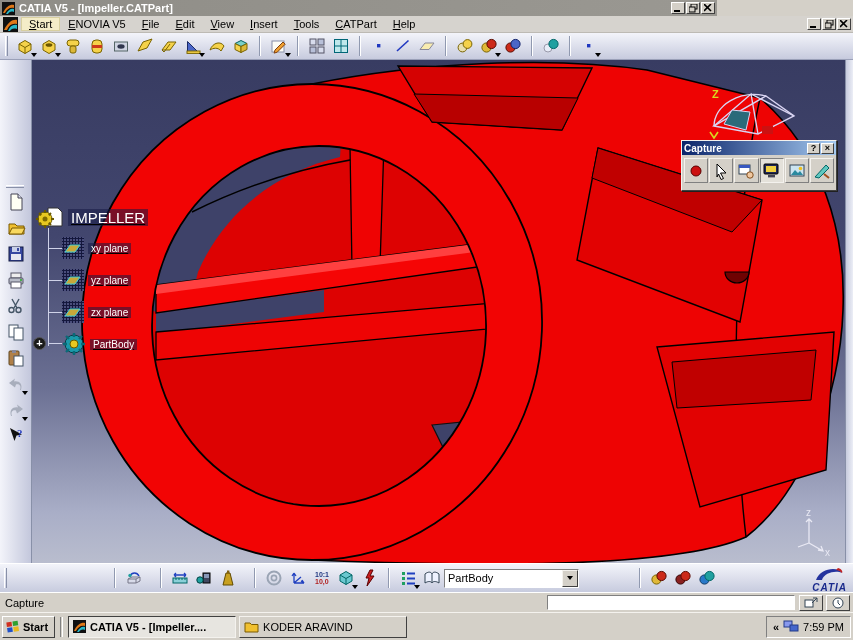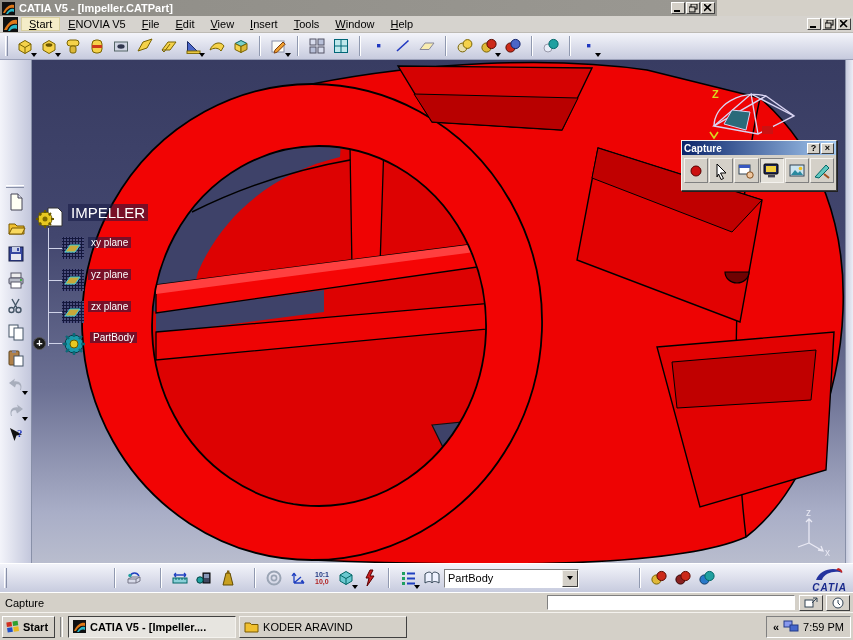--- a/index.html
+++ b/index.html
@@ -48,21 +48,21 @@
   #viewport { position:absolute; left:32px; top:60px; width:813px; height:503px;
     background:linear-gradient(#383c62 0%, #42466e 35%, #6b7093 65%, #a9aec7 90%, #b9bdce 100%); overflow:hidden; }
   #right-strip { position:absolute; right:0; top:60px; width:8px; height:503px;
     background:linear-gradient(90deg,#c7cbde,#eceef6); border-left:1px solid #8890a8; }
   #model-svg { position:absolute; left:0; top:0; }
 
   
   #tree { position:absolute; left:4px; top:144px; width:190px; }
   .tree-trunk { position:absolute; left:12px; top:24px; width:1px; height:118px; background:#cfd2e8; }
   .tree-branch { position:absolute; left:12px; width:14px; height:1px; background:#cfd2e8; }
-  .tree-row { position:absolute; display:flex; align-items:flex-start; }
+  .tree-row { position:absolute; display:flex; align-items:center;text-decoration:underline; }
   .tree-label { color:#fff; font-size:10px; background:rgba(22,25,70,.55); padding:0 3px; margin-left:4px; white-space:nowrap; }
   .plane-chip { width:22px; height:22px; background:#4a4e7c;
     background-image:radial-gradient(#14173c 1px, transparent 1.2px); background-size:3px 3px;
     display:flex; align-items:center; justify-content:center; }
   .plusbox { position:absolute; left:-3px; top:133px; width:13px; height:13px; border-radius:7px;
     background:#1a1a1a; color:#fff; font-size:11px; font-weight:bold; display:flex; align-items:center; justify-content:center;
     border:1px solid #555; line-height:1; }
 
   
   #capture { position:absolute; right:8px; top:80px; width:156px; height:51px;
@@ -150,21 +150,21 @@
       <path d="M1 13 C5 5 10 2 14 3 L14 7 C9 6 6 8 4 13 Z" fill="#e07818"></path>
       <path d="M5 14 C7 9 10 7 14 8 L14 12 C10 11 8 12 7 14 Z" fill="#28b8c8"></path>
     </svg>
     <span class="menu-item active">Start</span>
     <span class="menu-item">ENOVIA V5</span>
     <span class="menu-item">File</span>
     <span class="menu-item">Edit</span>
     <span class="menu-item">View</span>
     <span class="menu-item">Insert</span>
     <span class="menu-item">Tools</span>
-    <span class="menu-item">Window</span>
+    <span class="menu-item">CATPart</span>
     <span class="menu-item">Help</span>
     <span id="mdi-controls">
       <span class="winbtn raised">
           <svg width="8" height="8">
             <rect x="0" y="6" width="6" height="2" fill="#000"></rect>
           </svg>
         </span>
       <span class="winbtn raised">
           <svg width="9" height="9">
             <rect x="2" y="0" width="6" height="5" fill="none" stroke="#000"></rect>

